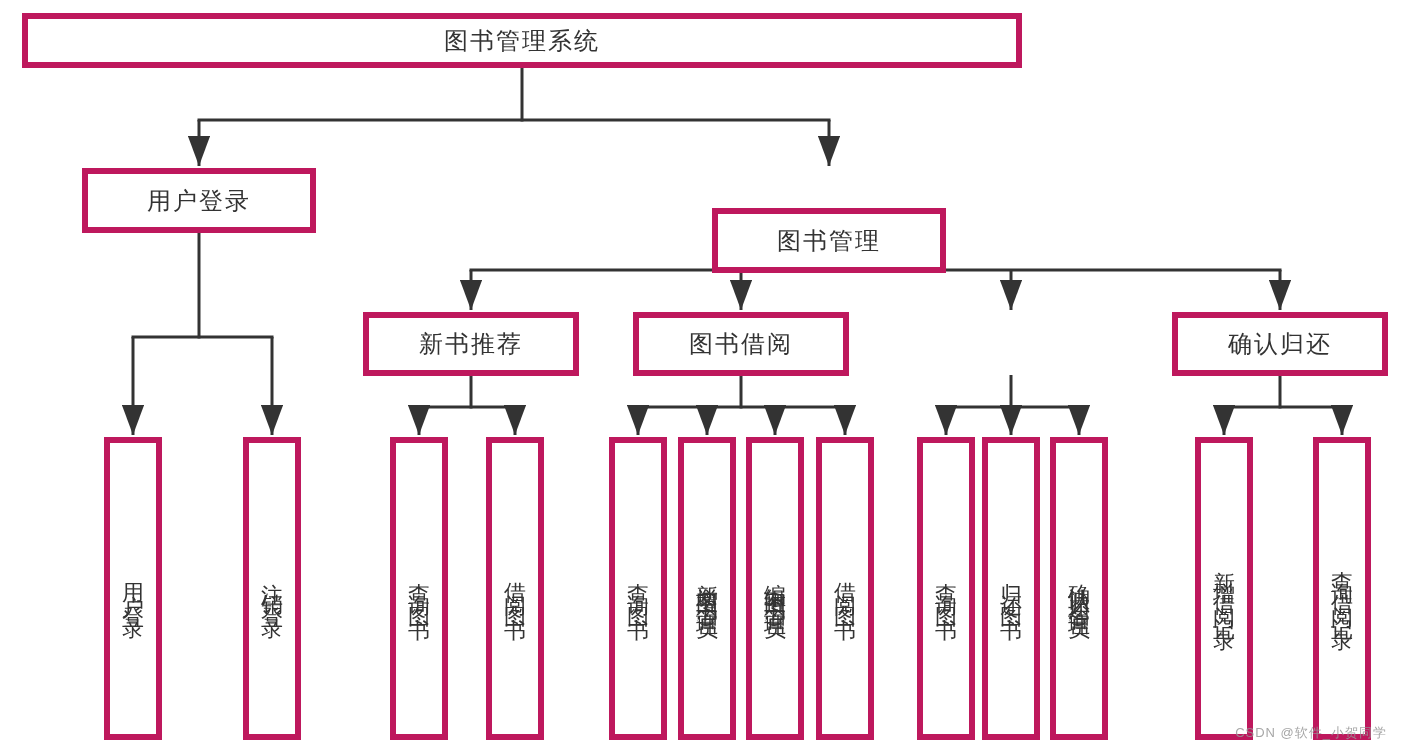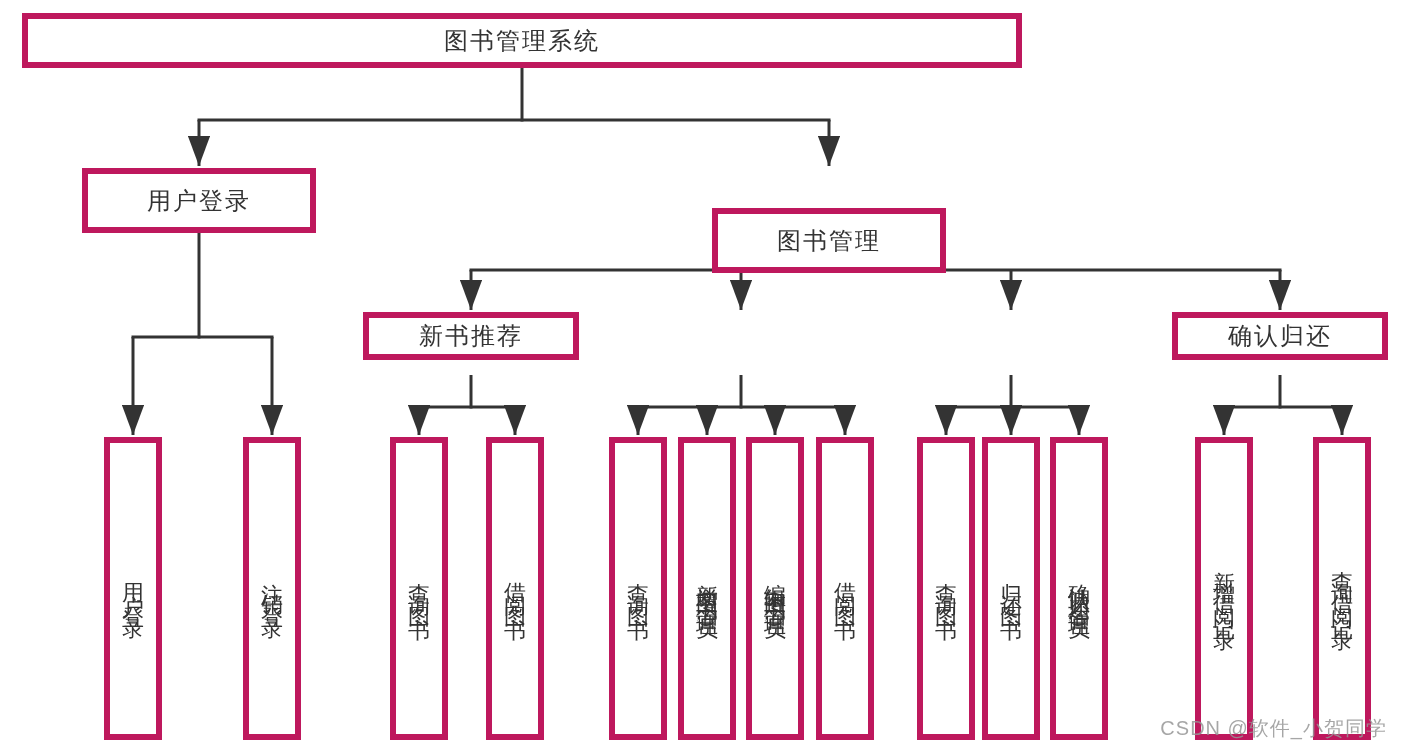--- a/index.html
+++ b/index.html
@@ -33,21 +33,21 @@
 
   .h-node {
     font-size: 24px;
     letter-spacing: 2px;
   }
 
   .root-box  { left: 22px;  top: 13px;  width: 1000px; height: 55px; }
   .l2-user   { left: 82px;  top: 168px; width: 234px;  height: 65px; }
   .l2-mgmt   { left: 712px; top: 168px; width: 234px;  height: 65px; margin-top: 40px; }
 
-  .l3 { top: 312px; width: 216px; height: 48px; text-align: center; }
+  .l3 { top: 312px; width: 216px; height: 64px; text-align: center; }
   .l3-newbook { left: 363px; }
   .l3-borrow  { left: 633px; }
   .l3-current { left: 903px; }
   .l3-record  { left: 1172px; }
 
   .leaf {
     top: 437px;
     width: 58px;
     height: 303px;
     writing-mode: vertical-rl;
@@ -69,21 +69,21 @@
   .leaf-9  { left: 917px; }
   .leaf-10 { left: 982px; }
   .leaf-11 { left: 1050px; }
   .leaf-12 { left: 1195px; }
   .leaf-13 { left: 1313px; }
 
   .watermark {
     position: absolute;
     right: 18px;
     bottom: 5px;
-    font-size: 20px;
+    font-size: 13px;
     color: rgba(150, 150, 150, 0.85);
     letter-spacing: 1px;
     white-space: nowrap;
     z-index: 5;
     text-align: right;
   }
 </style>
 </head>
 <body>
 
@@ -138,20 +138,21 @@
       <line x1="1342" y1="407" x2="1342" y2="435" marker-end="url(#arw)"></line>
     </g>
   </svg>
 
   <div class="node h-node root-box">图书管理系统</div>
 
   <div class="node h-node l2-user">用户登录</div>
   <div class="node h-node l2-mgmt">图书管理</div>
 
   <div class="node h-node l3 l3-newbook">新书推荐</div>
+  <div class="node h-node l3 l3-borrow">图书借阅</div>
   <div class="node h-node l3 l3-record">确认归还</div>
 
   <div class="node leaf leaf-1">用户登录</div>
   <div class="node leaf leaf-2">注销登录</div>
 
   <div class="node leaf leaf-3">查询图书</div>
   <div class="node leaf leaf-4">借阅图书</div>
 
   <div class="node leaf leaf-5">查询图书</div>
   <div class="node leaf tight leaf-6">新增图书（管理员）</div>

